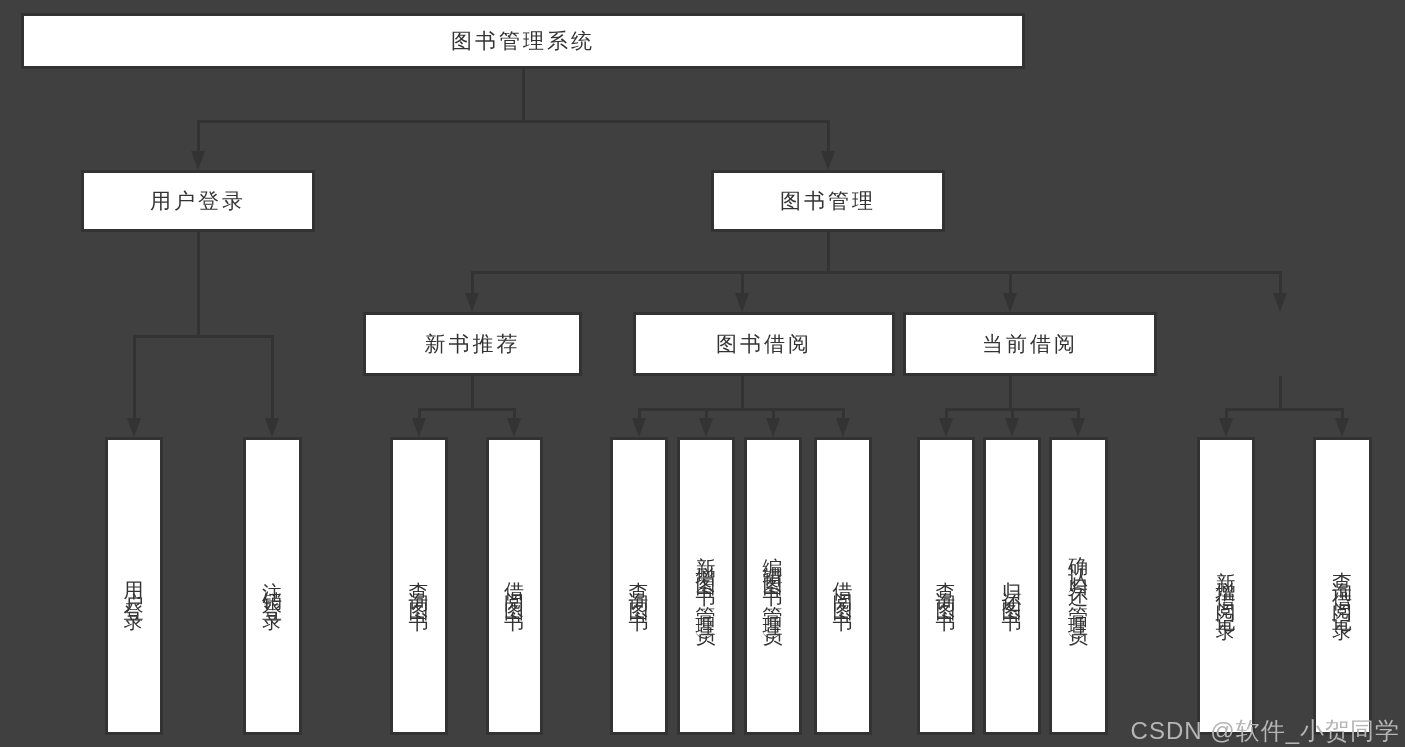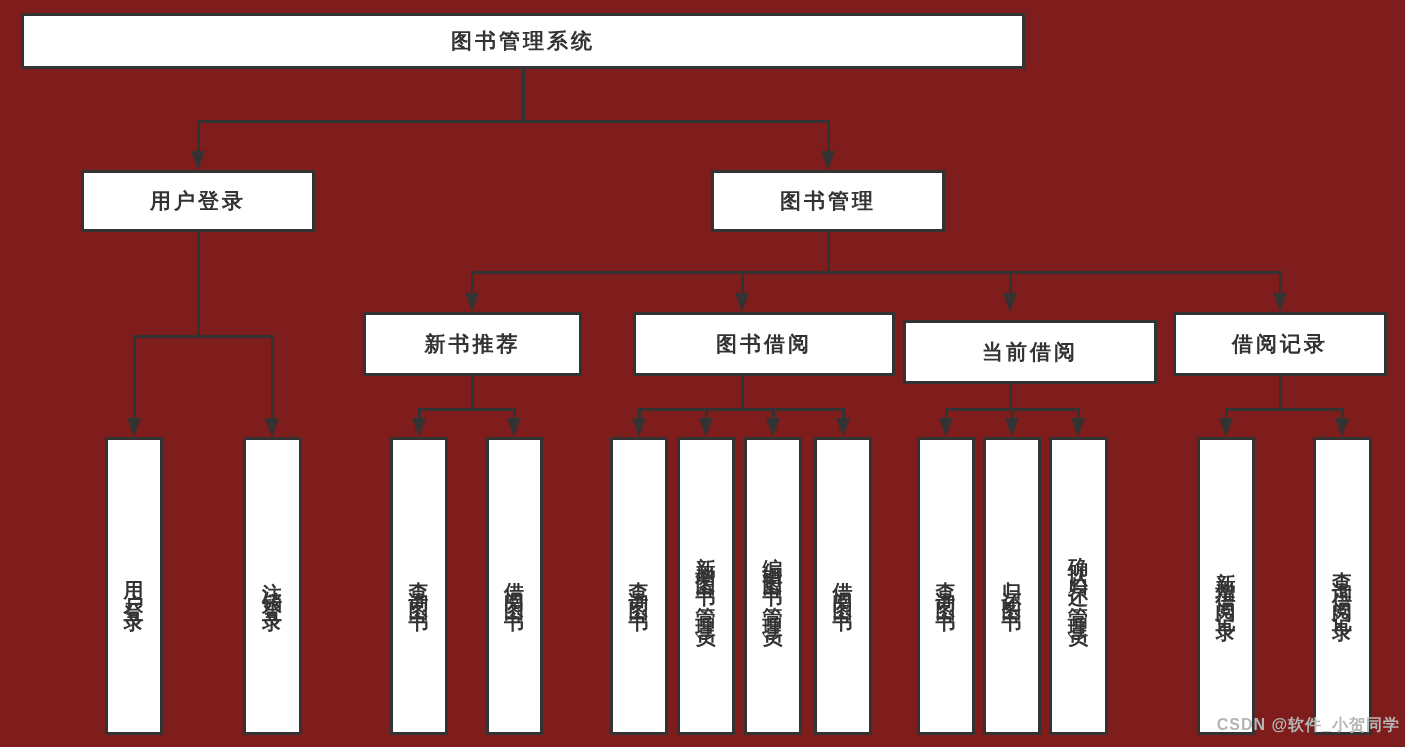--- a/index.html
+++ b/index.html
@@ -1,18 +1,18 @@
 <!DOCTYPE html>
 <html><head>
 <meta charset="utf-8">
 <style>
   * { margin:0; padding:0; box-sizing:border-box; }
   html,body { width:1405px; height:747px; background:#ffffff; overflow:hidden;
               font-family:"Liberation Sans", sans-serif; }
-  .canvas { position:relative; width:1405px; height:747px; background:#7f1d1d;font-weight:bold; }
+  .canvas { position:relative; width:1405px; height:747px; background:#404040; }
 
   .hbox {
     position:absolute; background:#fff; border:3px solid #333;
     display:flex; align-items:center; justify-content:center;
     color:#333; font-size:21px; letter-spacing:3px; white-space:nowrap;
   }
   .vbox {
     position:absolute; top:437px; height:298px; background:#fff; border:3px solid #333;
     display:flex; align-items:center; justify-content:center; color:#333;
   }
@@ -21,21 +21,21 @@
     font-size:20px; line-height:1; letter-spacing:10px; white-space:nowrap; color:#333;
   }
   .line { position:absolute; background:#333; }
   .arrow {
     position:absolute; width:0; height:0;
     border-left:7px solid transparent; border-right:7px solid transparent;
     border-top:19px solid #333;
   }
   .watermark {
     position:absolute; top:715px; right:5px; z-index:10;
-    color:#b5b5b5; font-size:16px; letter-spacing:1px; white-space:nowrap;
+    color:#b5b5b5; font-size:24px; letter-spacing:1px; white-space:nowrap;
   }
 </style>
 </head>
 <body>
 
 <div class="canvas">
 
   <div class="line" style="left:522px;top:69px;width:3px;height:54px"></div>
   <div class="line" style="left:197px;top:120px;width:633px;height:3px"></div>
   <div class="line" style="left:197px;top:120px;width:3px;height:32px"></div>
@@ -106,25 +106,22 @@
   <div class="hbox" style="left:363px;top:312px;width:219px;height:64px">
     <span>新书推荐</span>
   </div>
 
   <div class="hbox" style="left:711px;top:170px;width:234px;height:62px">
     <span>图书管理</span>
   </div>
   <div class="hbox" style="left:633px;top:312px;width:262px;height:64px">
     <span>图书借阅</span>
   </div>
-  <div class="hbox" style="left:903px;top:320px;width:254px;height:64px">
+  <div class="hbox" style="left:903px;top:312px;width:254px;height:64px">
     <span>当前借阅</span>
-  </div>
-  <div class="hbox" style="left:1173px;top:312px;width:214px;height:64px">
-    <span>借阅记录</span>
   </div>
 
   <div class="vbox" style="left:105px;width:58px">
     <span class="vtext">用户登录</span>
   </div>
   <div class="vbox" style="left:243px;width:59px">
     <span class="vtext">注销登录</span>
   </div>
 
   <div class="vbox" style="left:390px;width:58px">

